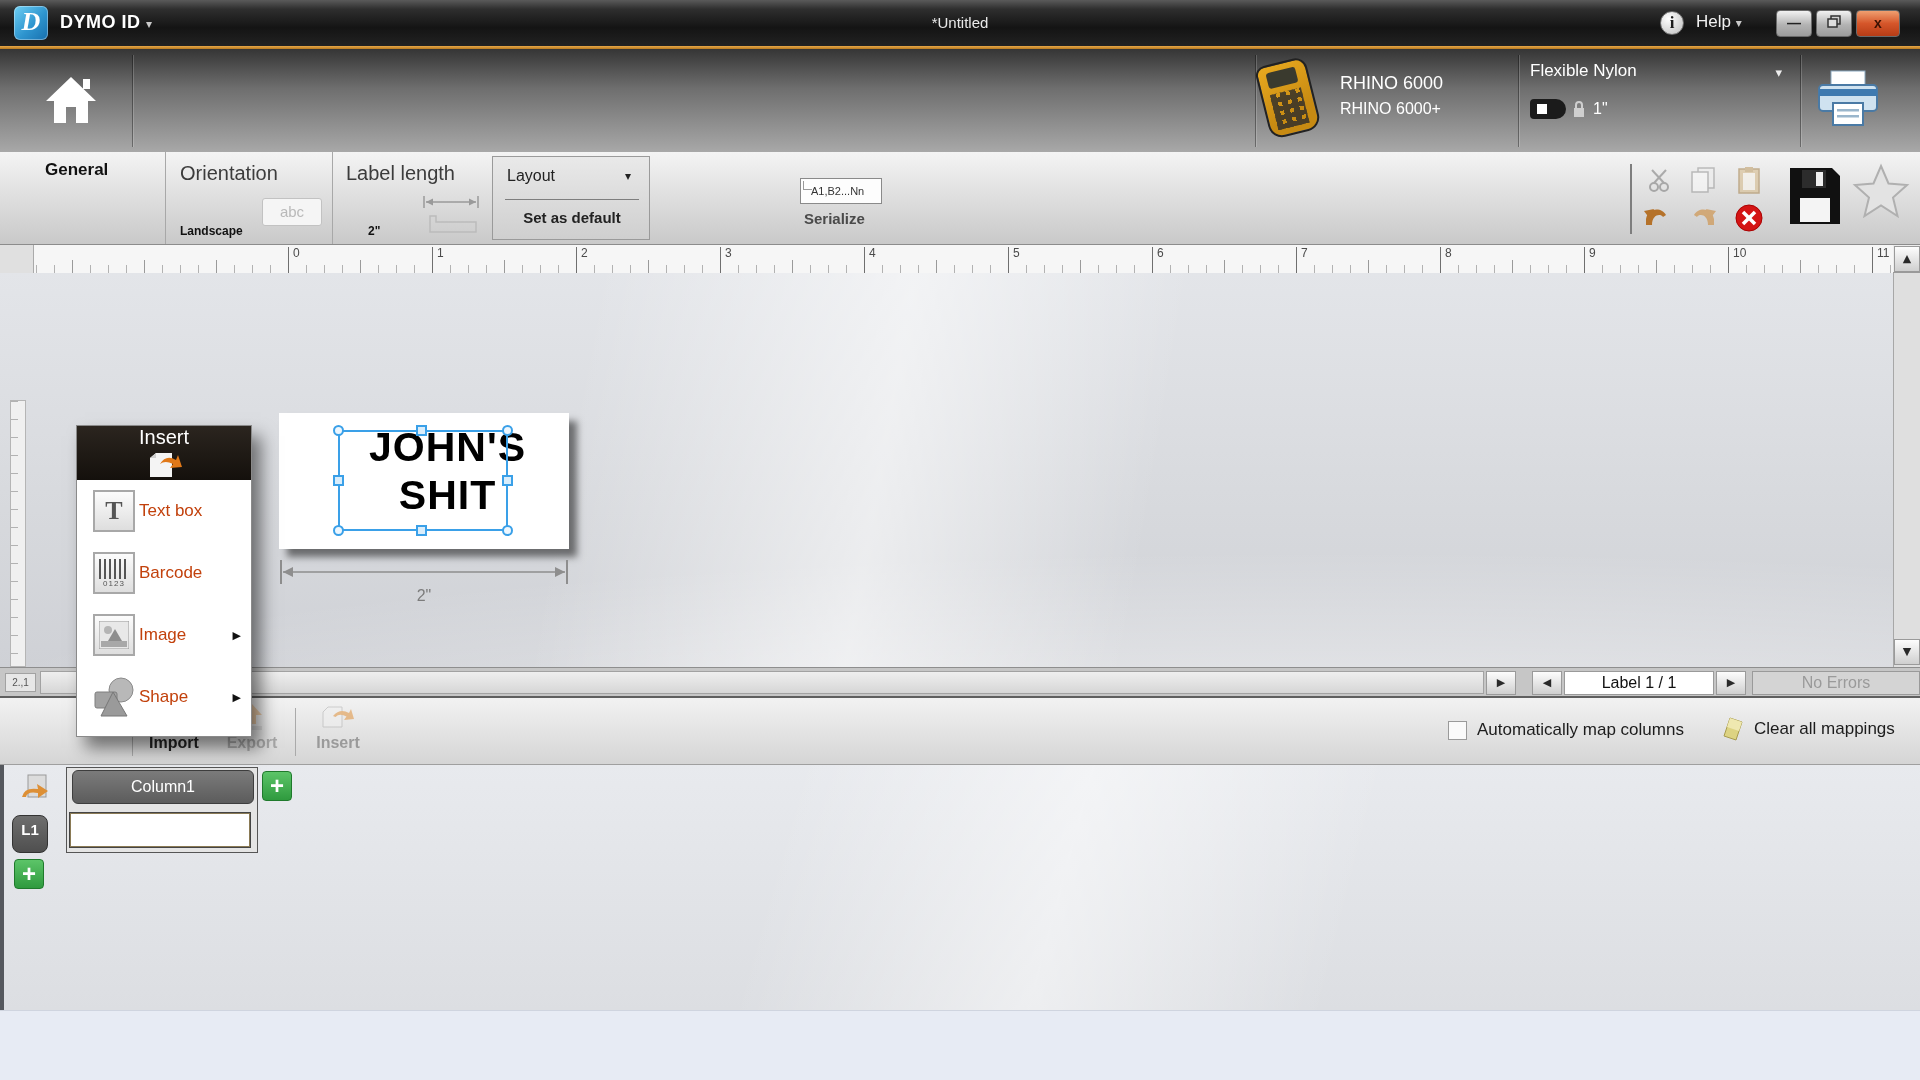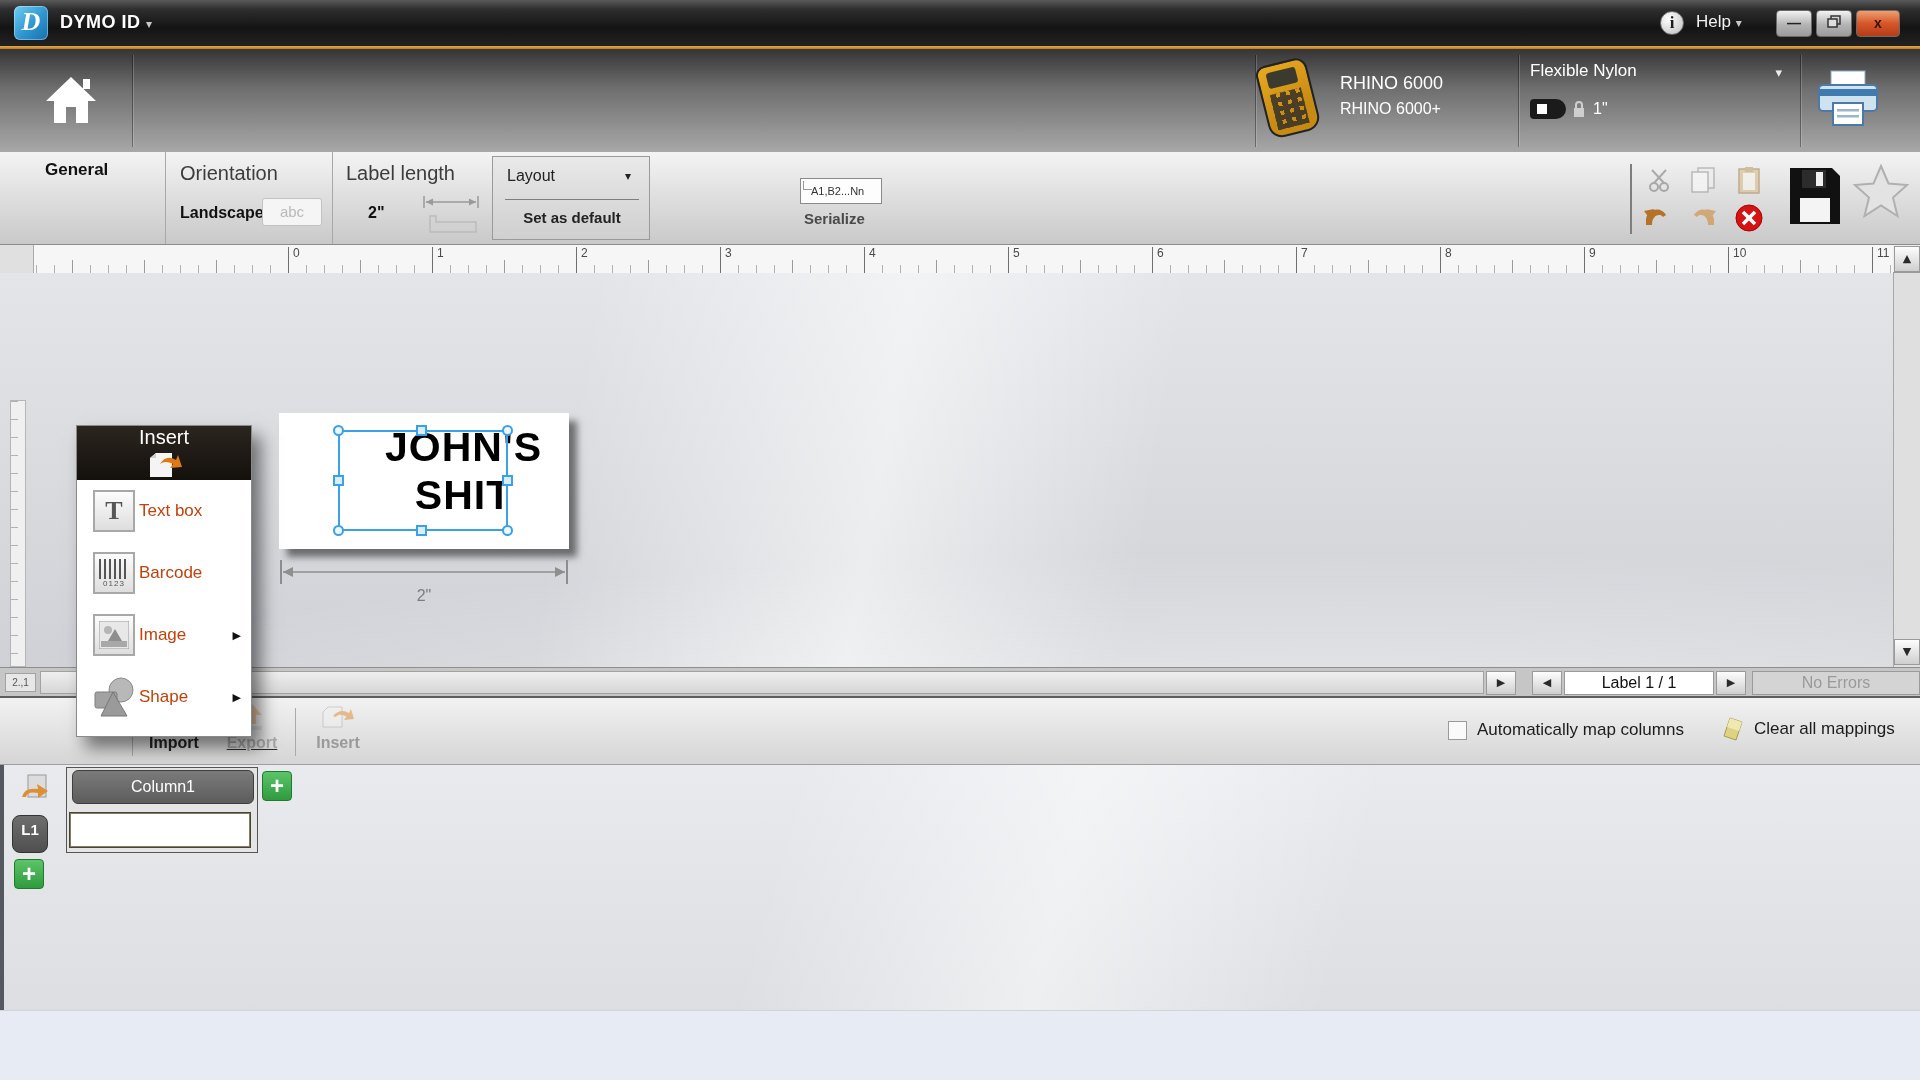--- a/index.html
+++ b/index.html
@@ -47,21 +47,21 @@
   .rhino-body::after { content:""; position:absolute; left:7px; top:28px; width:32px; height:36px;
     background:repeating-linear-gradient(0deg,#2b2b2b 0 5px,transparent 5px 9px),
                repeating-linear-gradient(90deg,#2b2b2b 0 6px,transparent 6px 10px); opacity:.8;}
 
   
   .props { left:0; top:152px; width:1920px; height:93px;
     background:linear-gradient(180deg,#f4f4f4 0%,#dcdcdc 55%,#c9c9c9 100%);
     border-bottom:1px solid #8c8c8c; }
   .psep { top:0; width:1px; height:92px; background:#a8a8a8; }
   .plabel { font-size:20px; color:#3c3c3c; }
-  .pvalue { font-size:16px; color:#111; font-weight:bold; }
+  .pvalue { font-size:12px; color:#111; font-weight:bold;margin-top:20px; }
   .layoutbox { left:492px; top:4px; width:158px; height:84px; border:1px solid #9a9a9a;
     background:linear-gradient(180deg,#e9e9e9,#cfcfcf); }
   .abcicon { width:60px; height:28px; border:1px solid #c2c2c2; border-radius:3px; background:#f5f5f5;
     color:#b9b9b9; font-size:15px; text-align:center; line-height:26px; }
   .serialbtn { width:82px; height:26px; border:1px solid #8a8a8a; background:#fdfdfd;
     font-size:11px; color:#333; line-height:24px; padding-left:10px; position:relative;}
   .serialbtn::before { content:""; position:absolute; left:2px; top:2px; width:8px; height:8px;
     border-left:1px solid #999; border-bottom:1px solid #999; }
   .iconbtn { width:34px; height:32px; display:flex; align-items:center; justify-content:center; }
 
@@ -82,21 +82,21 @@
   .canvas { left:0; top:273px; width:1920px; height:394px;
     background:
      linear-gradient(100deg, rgba(255,255,255,0) 30%, rgba(255,255,255,.55) 46%, rgba(255,255,255,0) 60%),
      radial-gradient(140% 90% at 70% 120%, rgba(255,255,255,.6) 0%, rgba(255,255,255,0) 55%),
      linear-gradient(180deg,#e3e5e9 0%,#d7d9dd 60%,#cfd1d6 100%); }
   .vruler { left:10px; top:127px; width:16px; height:267px; background:#f0f0f0; border:1px solid #b5b5b5;
     background-image:repeating-linear-gradient(180deg,#b2b2b2 0 1px,transparent 1px 18px);
     background-size:7px 100%; background-repeat:no-repeat; }
   .labelobj { left:279px; top:140px; width:290px; height:136px; background:#fff;
     box-shadow:8px 8px 7px rgba(0,0,0,.5); }
-  .labeltext { left:16px; top:10px; width:100%; text-align:center; color:#000;
+  .labeltext { left:0; top:10px; width:100%; text-align:center; color:#000;
     font-size:41px; font-weight:bold; line-height:48px; letter-spacing:1px;padding-left:47px; }
   .selrect { left:338px; top:157px; width:170px; height:101px; border:2px solid #3aa0e8; }
   .handle { position:absolute; width:11px; height:11px; background:#d9edfb; border:2px solid #3aa0e8; }
   .handle.round { border-radius:50%; background:#eef7fe; }
   .dimline { left:279px; top:286px; width:290px; height:26px; }
   .dimtext { left:279px; top:314px; width:290px; text-align:center; color:#7c7c7c; font-size:16px; }
   .vscroll { left:1893px; top:0px; width:27px; height:394px; background:#dfdfdf; border-left:1px solid #a7a7a7; }
 
   
   .insertpanel { left:76px; top:425px; width:176px; height:312px; z-index:60;
@@ -151,20 +151,21 @@
 <body>
 
 <div class="app">
 
   <div class="abs titlebar">
     <div class="abs logo">D</div>
     <div class="abs appname">
       <span>DYMO ID</span>
       <span class="tb-caret glyph">▾</span>
     </div>
+    <div class="abs doctitle">*Untitled</div>
     <div class="abs infoicon">i</div>
     <div class="abs helptxt">
       <span>Help</span>
       <span class="tb-caret glyph">▾</span>
     </div>
     <div class="abs winbtn" style="left:1776px;width:36px;">—</div>
     <div class="abs winbtn" style="left:1816px;width:36px;">
       <svg width="14" height="13">
           <rect x="4" y="1" width="9" height="8" fill="none" stroke="#333" stroke-width="1.5"></rect>
           <rect x="1" y="4" width="9" height="8" fill="#ddd" stroke="#333" stroke-width="1.5"></rect>
@@ -441,21 +442,21 @@
   <div class="abs datatoolbar">
     <div class="abs" style="left:78px;top:24px;font-size:17px;font-weight:bold;color:#111;z-index:1;">Data</div>
     <div class="abs dsep" style="left:132px;"></div>
     <div class="dt-item" style="left:144px;top:6px;width:60px;">
       <svg width="24" height="26">
         <polygon points="12,0 22,11 16,11 16,20 8,20 8,11 2,11" fill="#e08a2c"></polygon>
           <rect x="2" y="22" width="20" height="4" fill="#b8b8b8"></rect>
       </svg>
       <div class="dt-label">Import</div>
     </div>
-    <div class="dt-item" style="left:222px;top:6px;width:60px;opacity:.8;text-decoration:underline;">
+    <div class="dt-item" style="left:222px;top:6px;width:60px;opacity:.8;">
       <svg width="24" height="26" style="opacity:.45">
         <polygon points="12,0 22,11 16,11 16,20 8,20 8,11 2,11" fill="#e08a2c"></polygon>
           <rect x="2" y="22" width="20" height="4" fill="#b8b8b8"></rect>
       </svg>
       <div class="dt-label dis">Export</div>
     </div>
     <div class="abs dsep" style="left:295px;"></div>
     <div class="dt-item" style="left:306px;top:6px;width:64px;">
       <svg width="34" height="26" style="opacity:.5">
         <path d="M2 8 l5 -5 h14 v20 h-19 z" fill="#f0f0f0" stroke="#aaa"></path>

